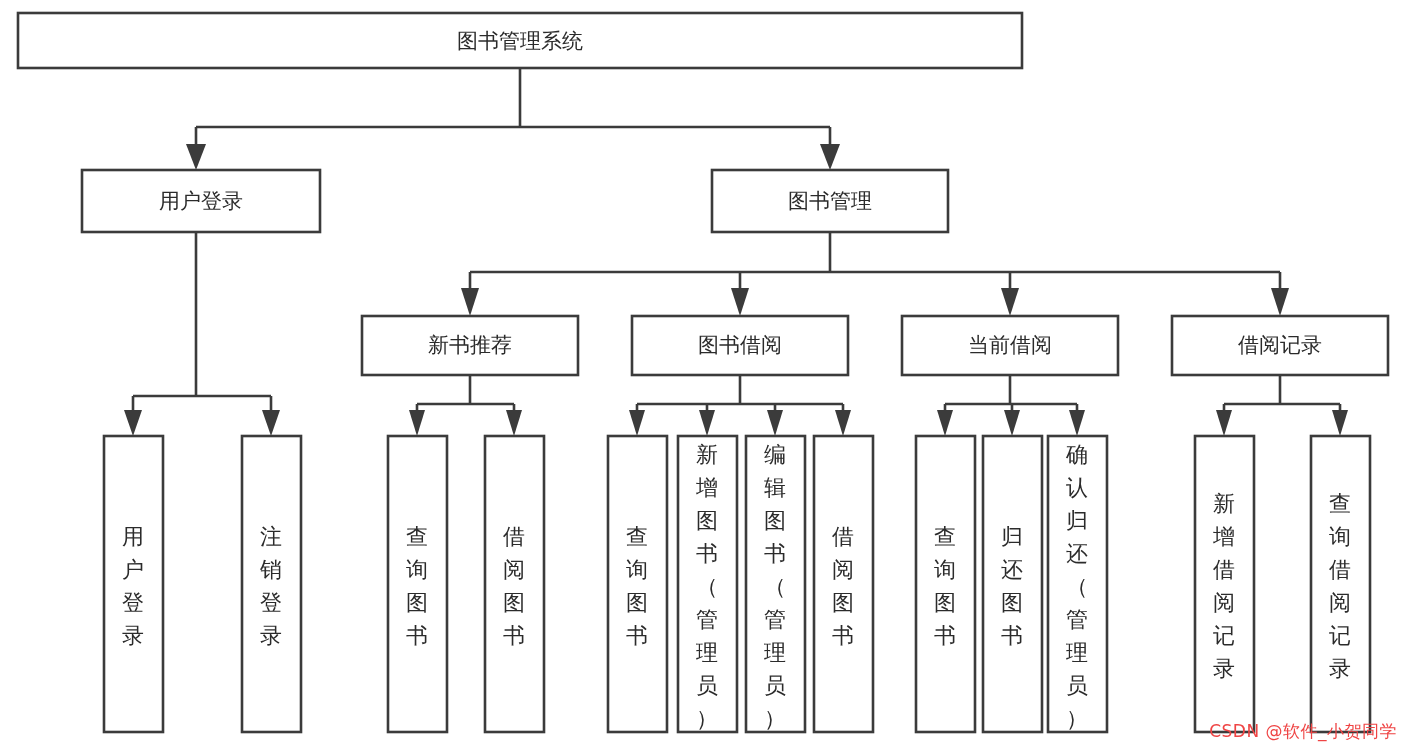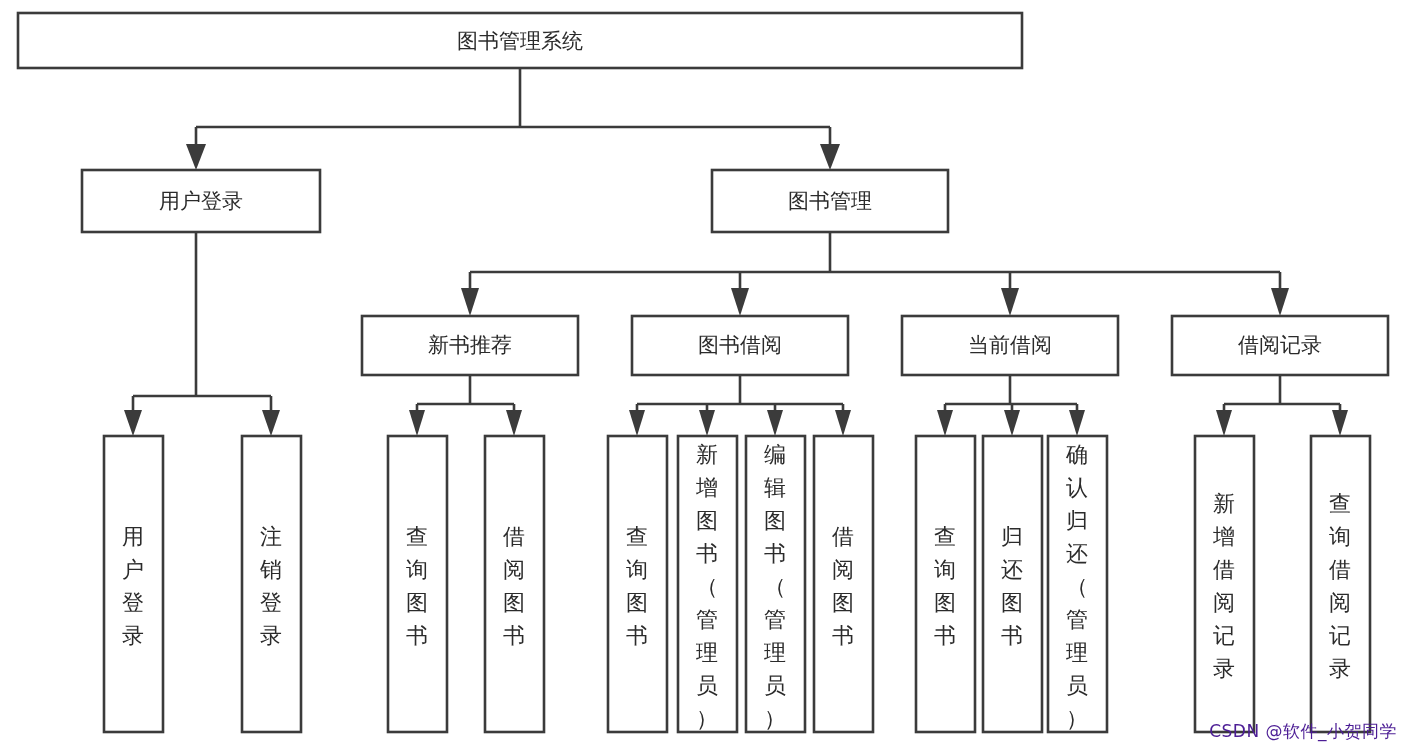--- a/index.html
+++ b/index.html
@@ -51,21 +51,21 @@
     fill: none;
   }
   .arrow-head {
     fill: #3b3b3b;
     stroke: none;
   }
   .watermark {
     position: absolute;
     right: 8px;
     bottom: 4px;
-    color: #4c1d95;
+    color: #ef4444;
     font-size: 17px;
     font-family: "DejaVu Sans", "Liberation Sans", sans-serif;
     letter-spacing: 0.5px;
     white-space: nowrap;
     user-select: none;
   }
 </style>
 </head>
 <body>
 

